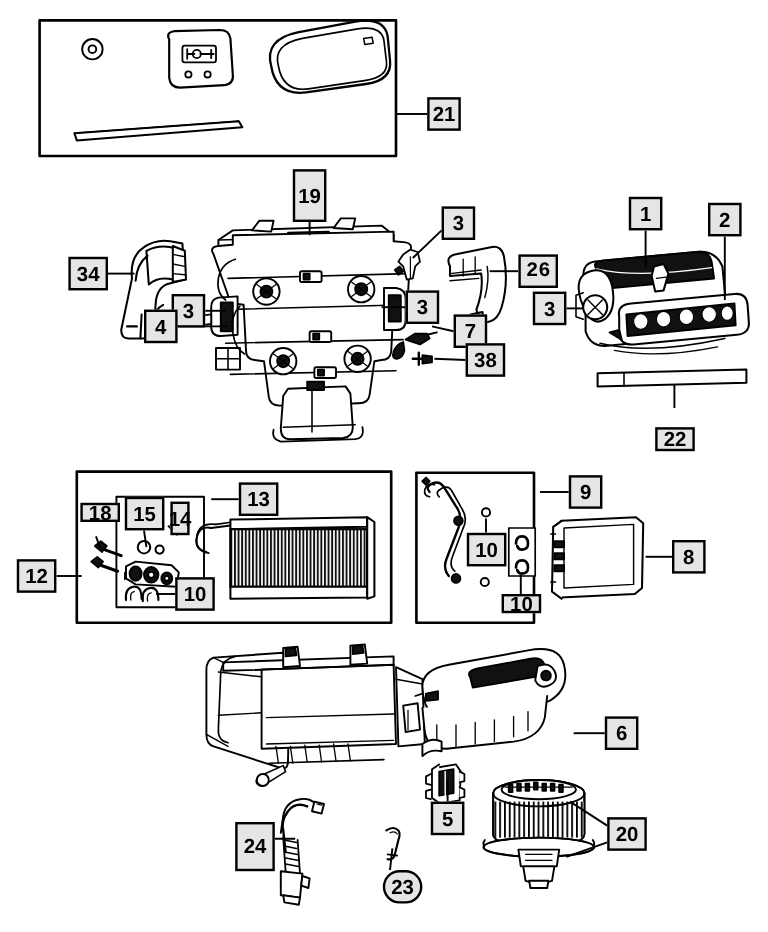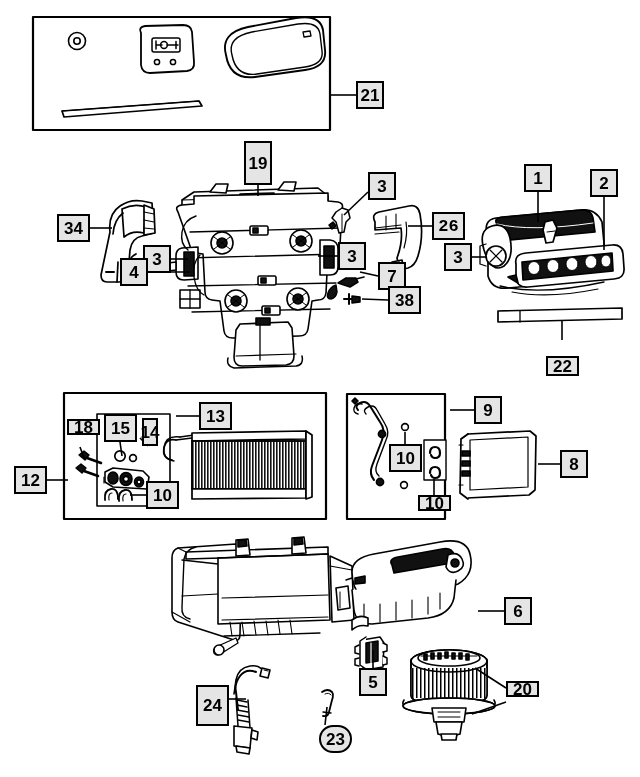--- a/index.html
+++ b/index.html
@@ -457,19 +457,19 @@
       <div class="callout" style="left: 67px; top: 419px; width: 33px; height: 16px; text-align: center;">18</div>
       <div class="callout" style="left: 104px; top: 414px; width: 33px; height: 28px;">15</div>
       <div class="callout" style="left: 142px; top: 418px; width: 16px; height: 28px;">14</div>
       <div class="callout" style="left: 146px; top: 481px; width: 33px; height: 28px;">10</div>
       <div class="callout" style="left: 199px; top: 402px; width: 33px; height: 28px;">13</div>
       <div class="callout" style="left: 474px; top: 396px; width: 28px; height: 28px;">9</div>
       <div class="callout" style="left: 389px; top: 444px; width: 33px; height: 28px;">10</div>
       <div class="callout" style="left: 418px; top: 495px; width: 33px; height: 16px;">10</div>
       <div class="callout" style="left: 560px; top: 450px; width: 28px; height: 28px;">8</div>
       <div class="callout" style="left: 504px; top: 597px; width: 28px; height: 28px;">6</div>
-      <div class="callout" style="left: 506px; top: 681px; width: 33px; height: 16px;">20</div>
+      <div class="callout" style="left: 506px; top: 681px; width: 33px; height: 28px;">20</div>
       <div class="callout" style="left: 359px; top: 668px; width: 28px; height: 28px;">5</div>
       <div class="callout" style="left: 319px; top: 725px; width: 33px; height: 28px; border-radius: 14px;">23</div>
       <div class="callout" style="left: 196px; top: 685px; width: 33px; height: 41px;">24</div>
     </div>
 
 </div>
 
 </body></html>

